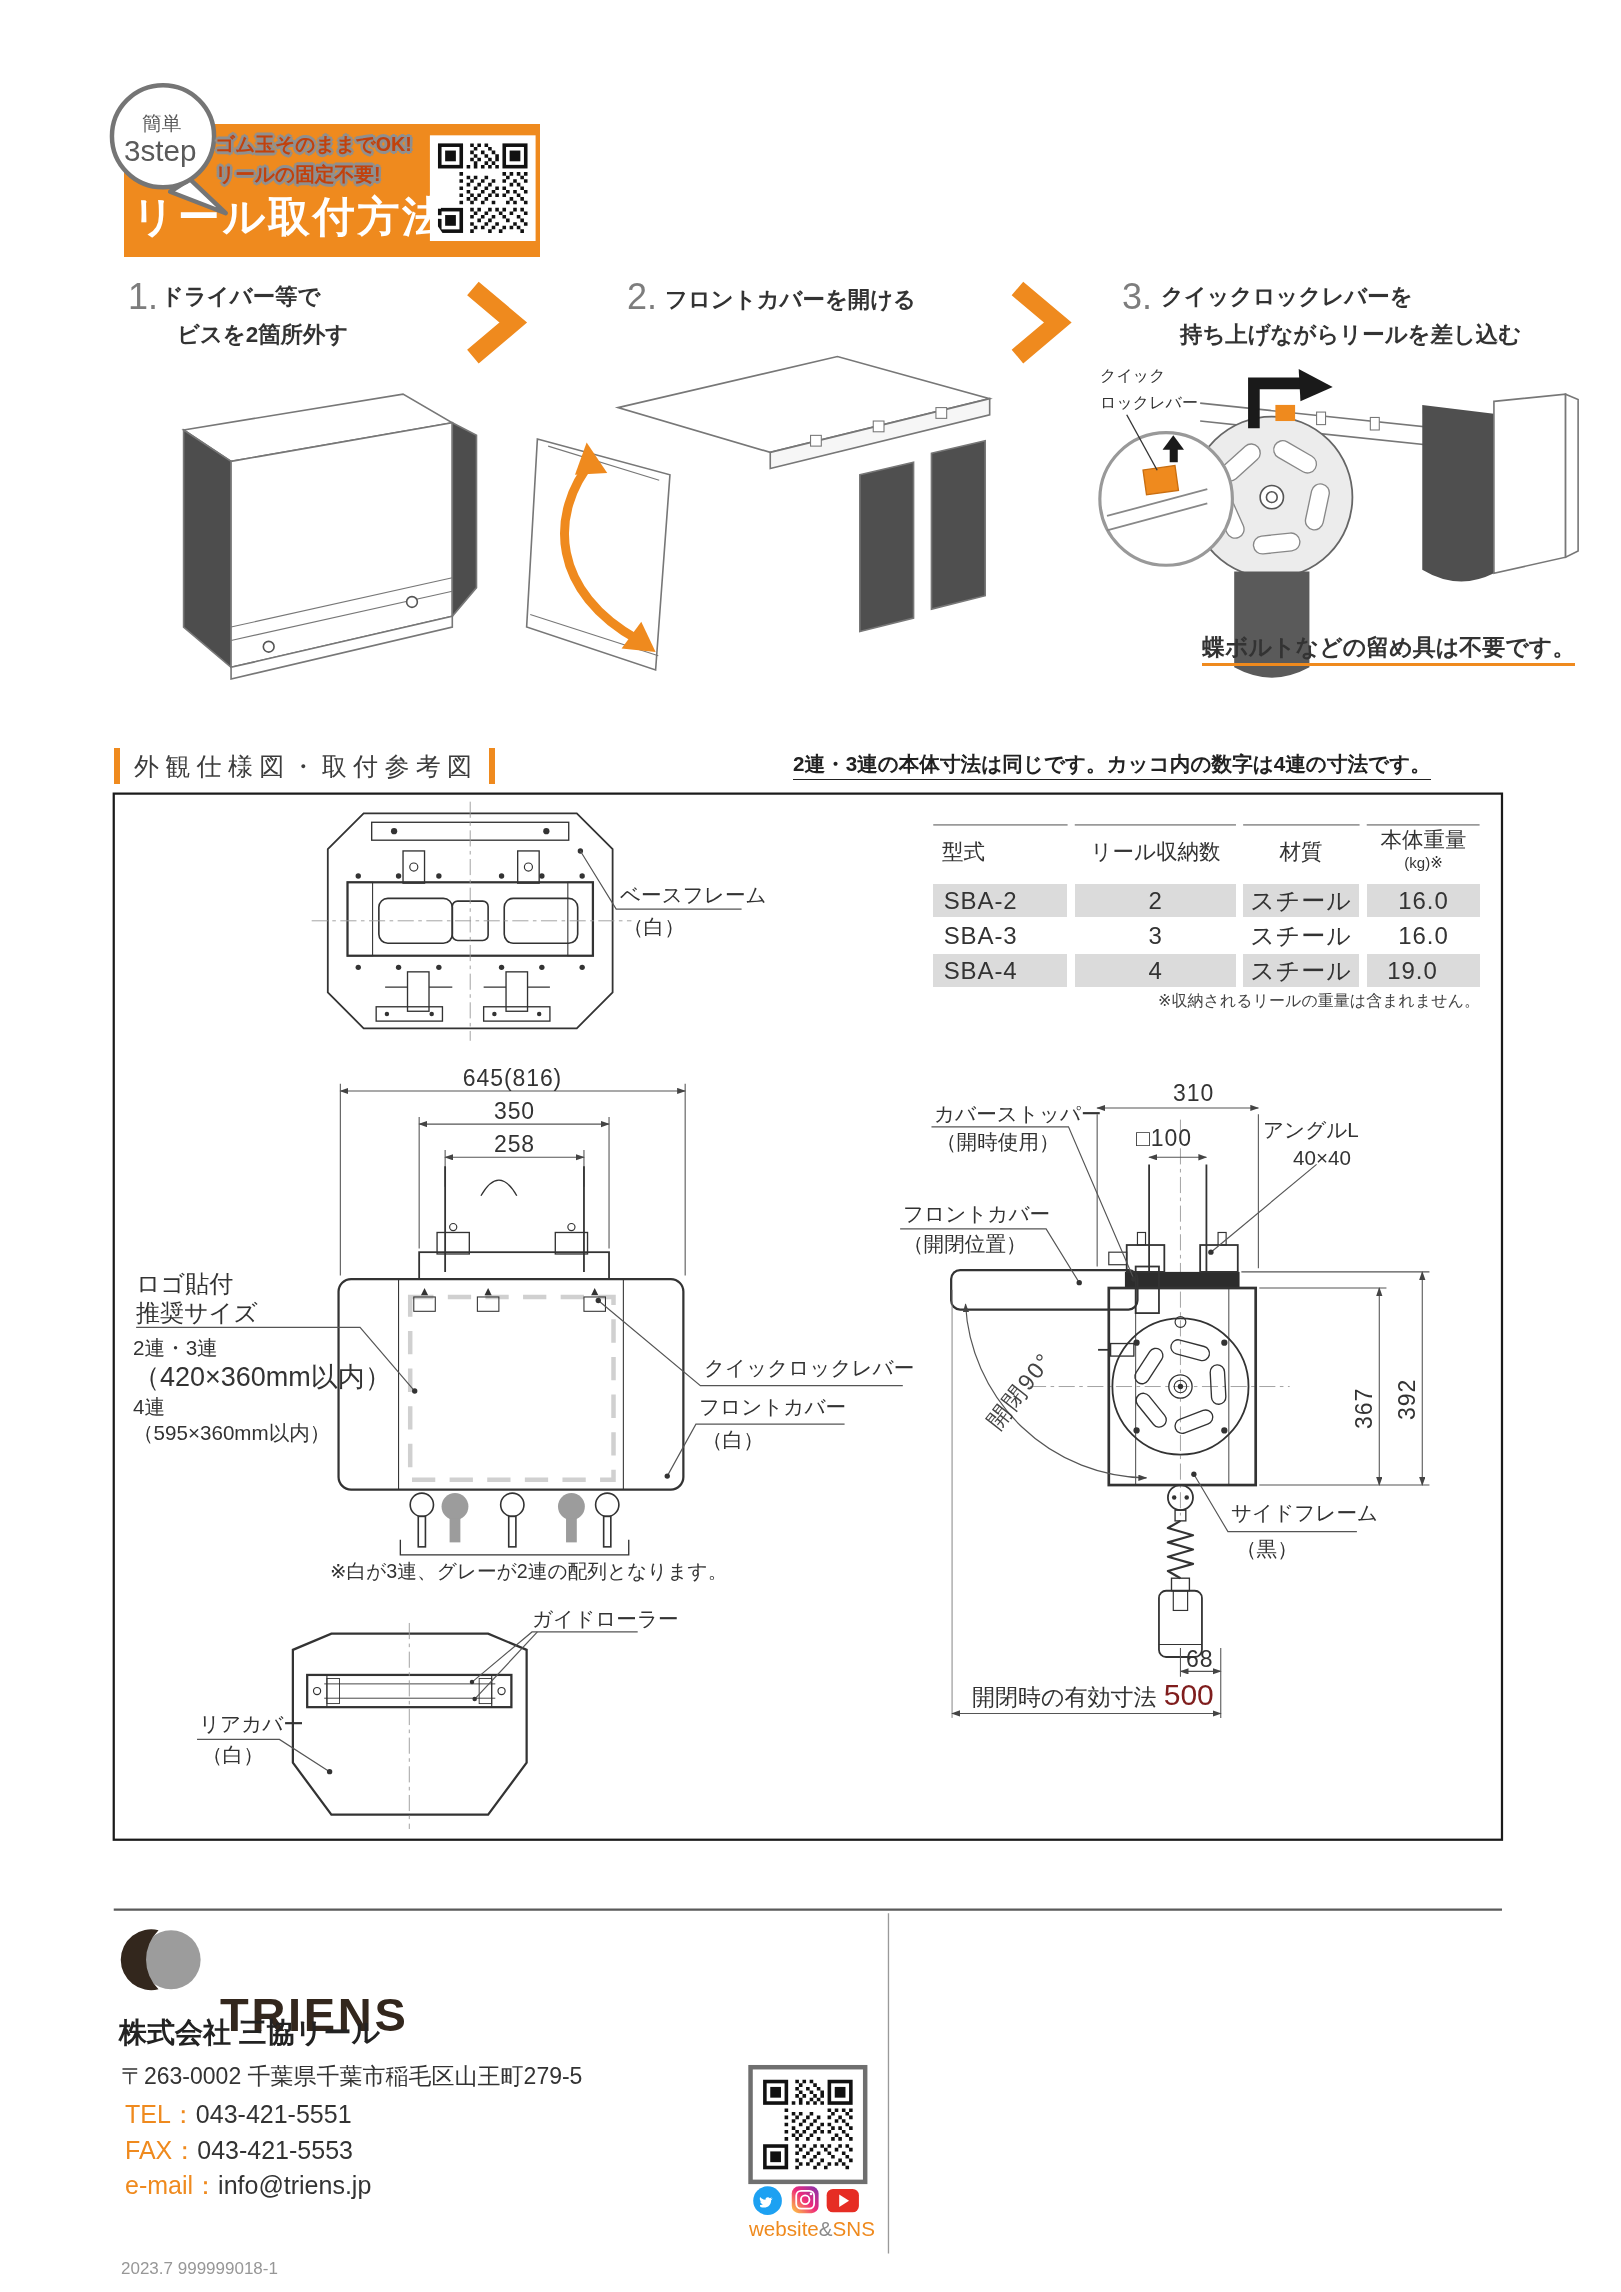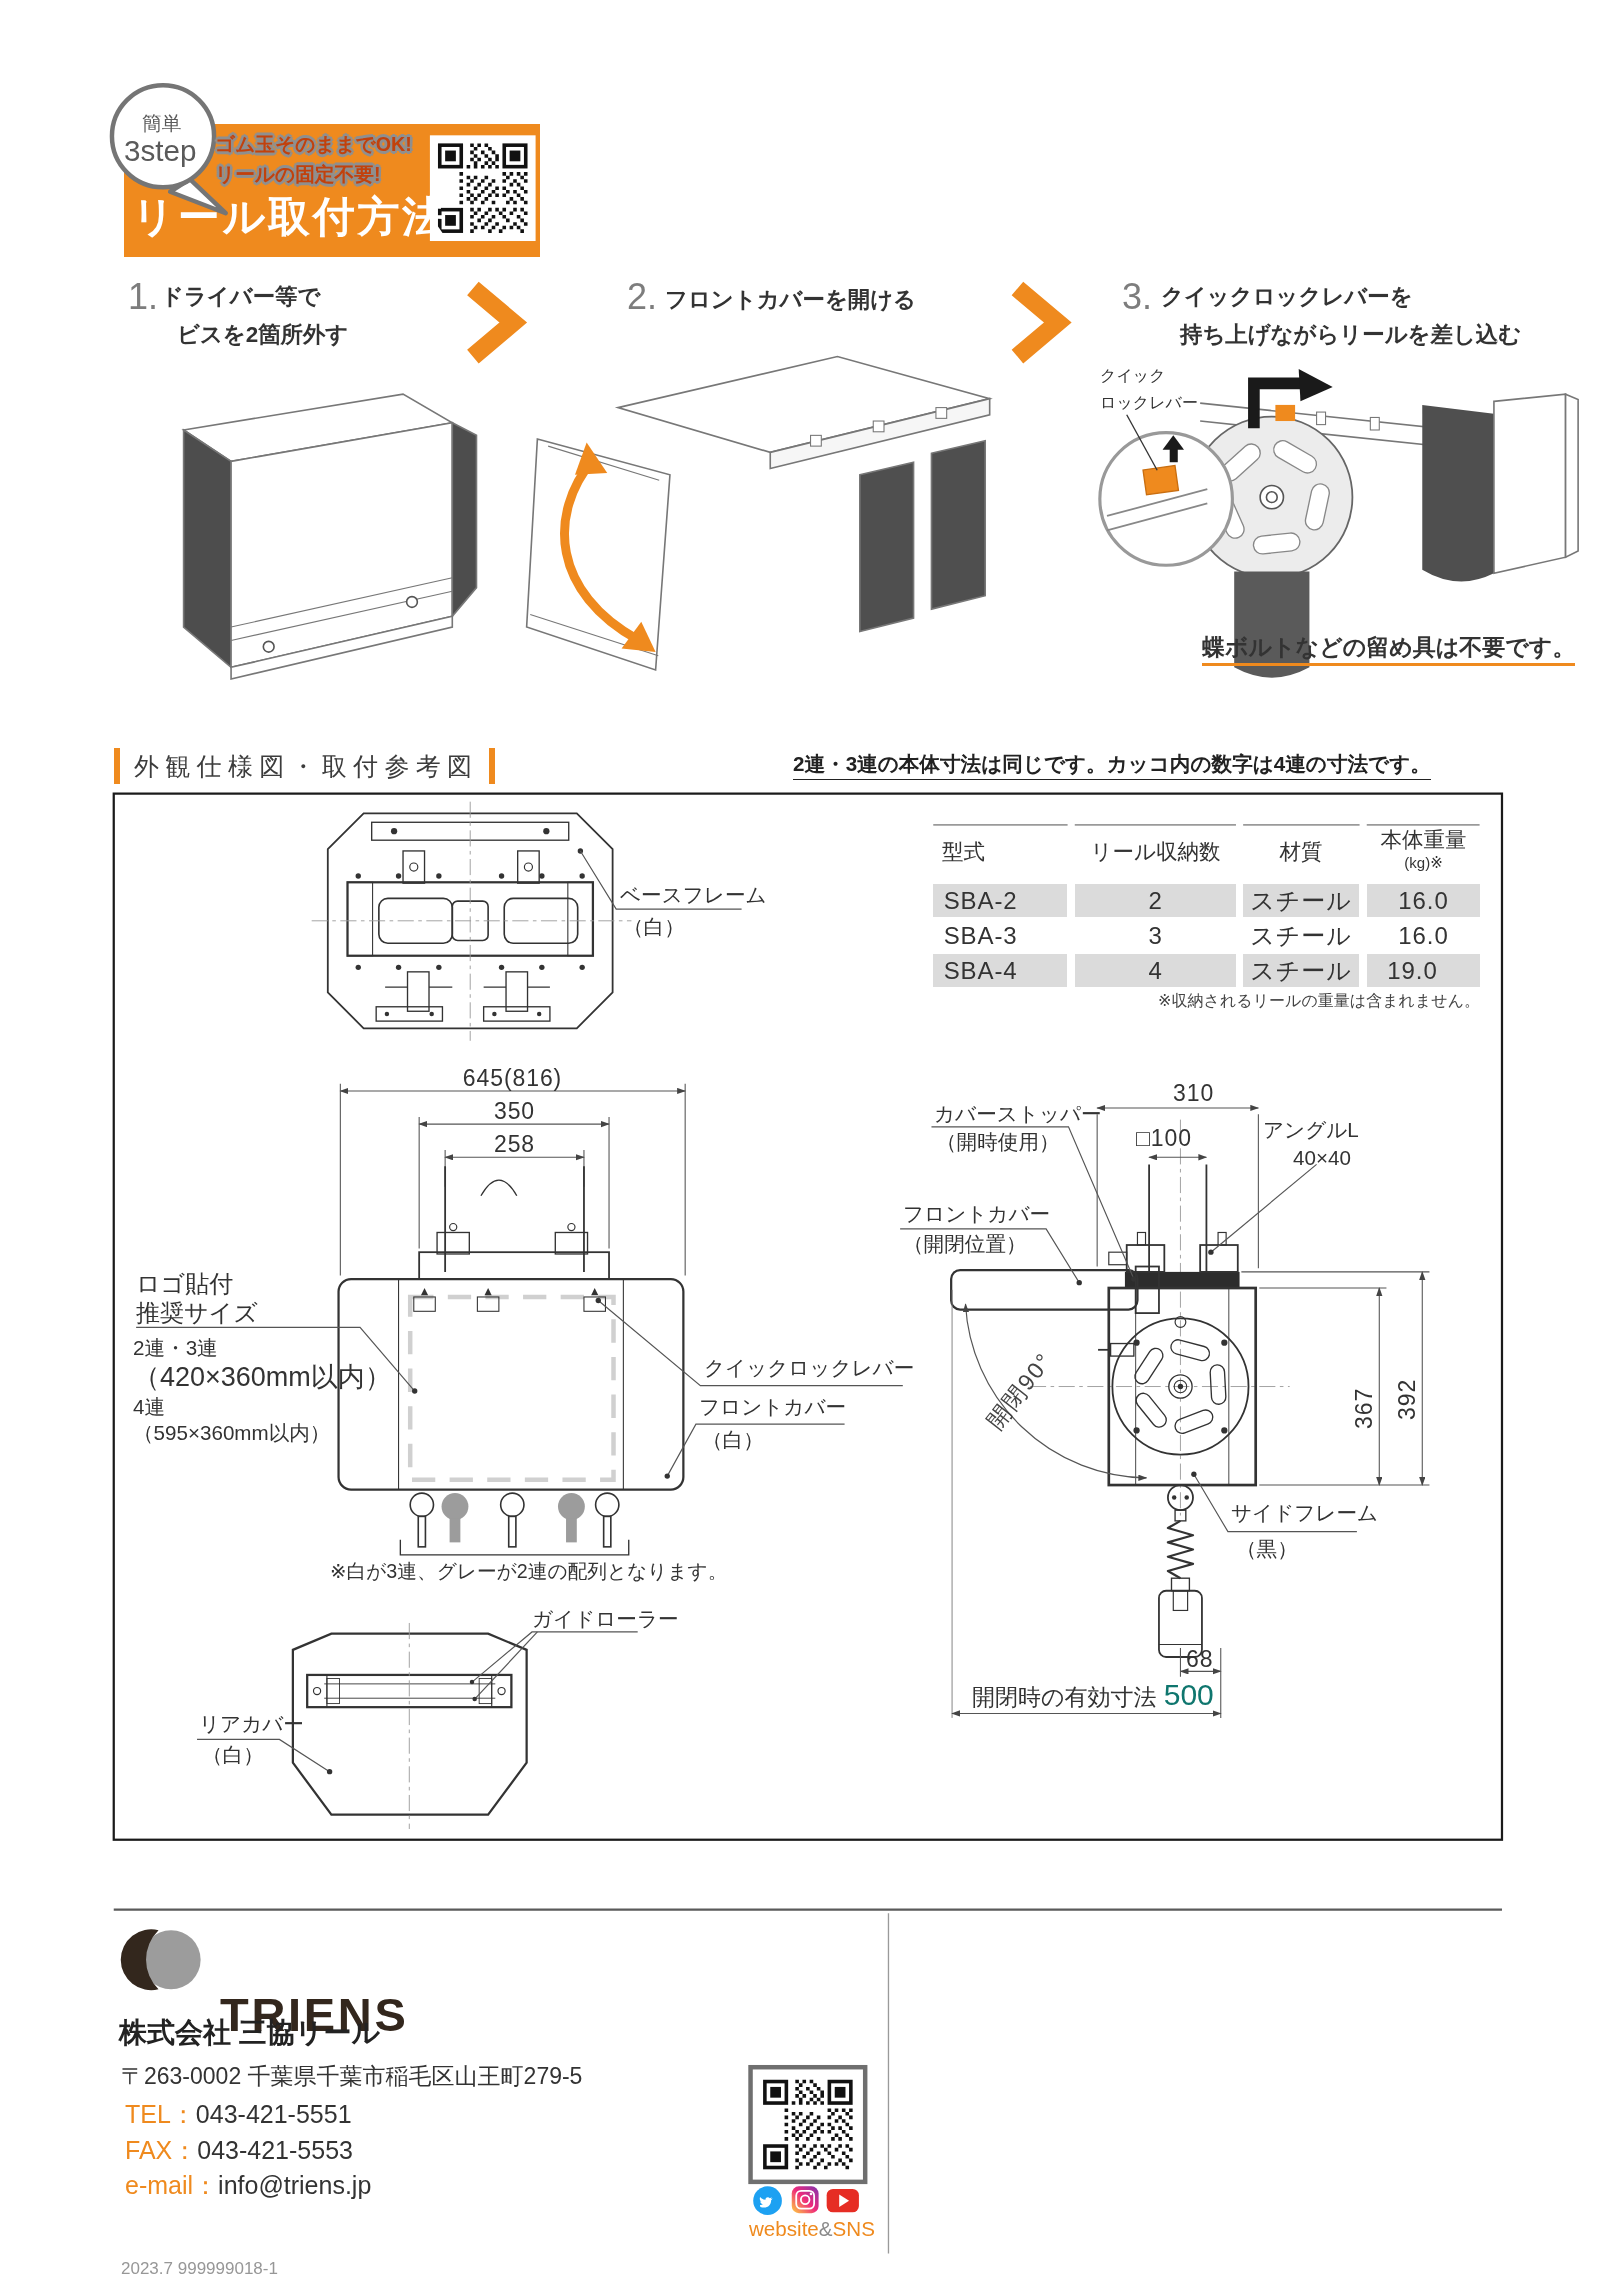--- a/index.html
+++ b/index.html
@@ -34,21 +34,21 @@
   .brand{font-size:47px;font-weight:bold;color:#33271d;letter-spacing:2.7px;}
   .company{font-size:28px;font-weight:bold;color:#222;}
   .addr{font-size:23px;color:#333;}
   .contact{font-size:25px;color:#333;}
   .contact .olabel{color:#EF8A1E;}
   .websns{font-size:20.6px;}
   .websns .o{color:#EF8A1E;}
   .websns .g{color:#8a8a8a;}
   .code{font-size:17px;color:#979797;}
   .eff-label{font-size:23px;color:#333;}
-  .eff-value{font-size:30px;color:#0f766e;margin-left:7.2px;}
+  .eff-value{font-size:30px;color:#7f1d1d;margin-left:7.2px;}
 </style>
 </head>
 <body>
 
 <div class="page">
 
   <div class="banner" style="left:124px;top:124px;width:416px;height:133px;"></div>
 
   <div class="z0 gray-cell" style="left:933px;top:884px;width:134px;height:33px;"></div>
   <div class="z0 gray-cell" style="left:1075px;top:884px;width:161px;height:33px;"></div>

